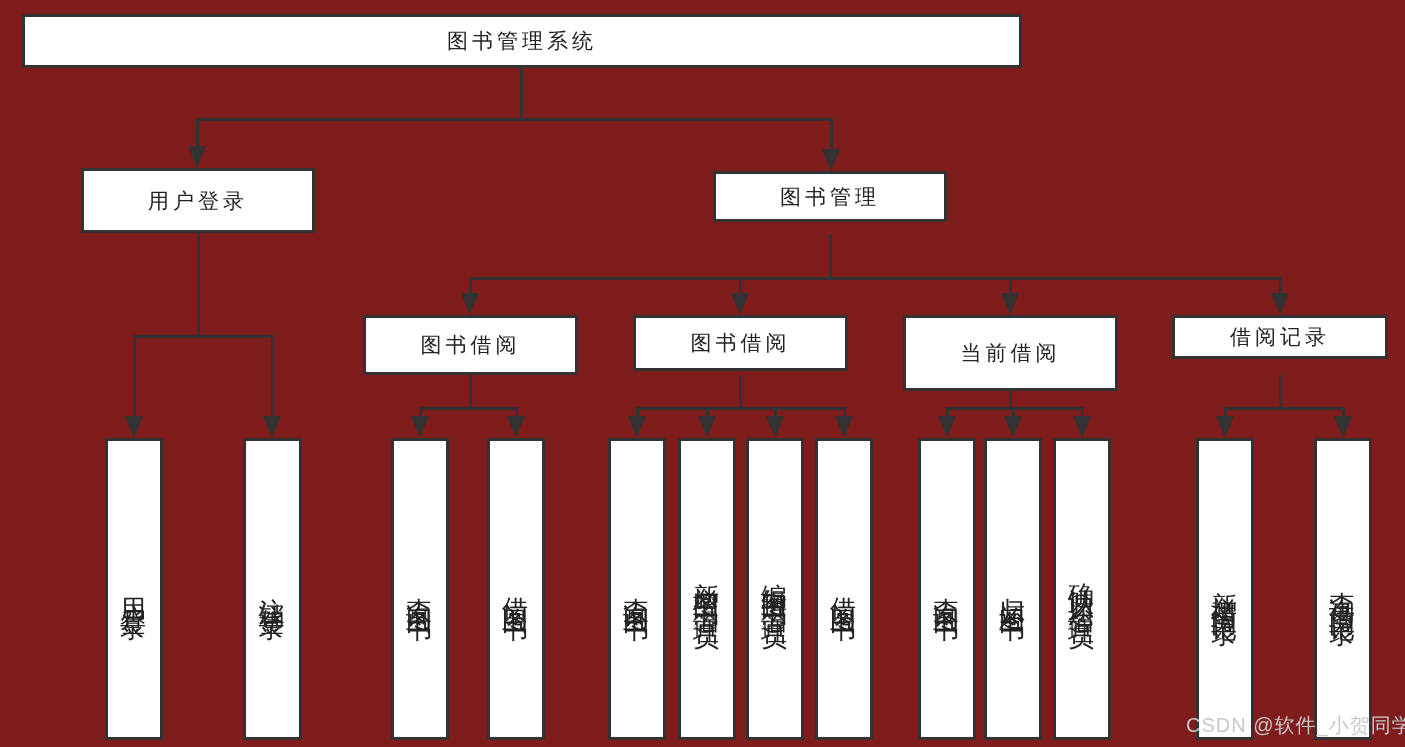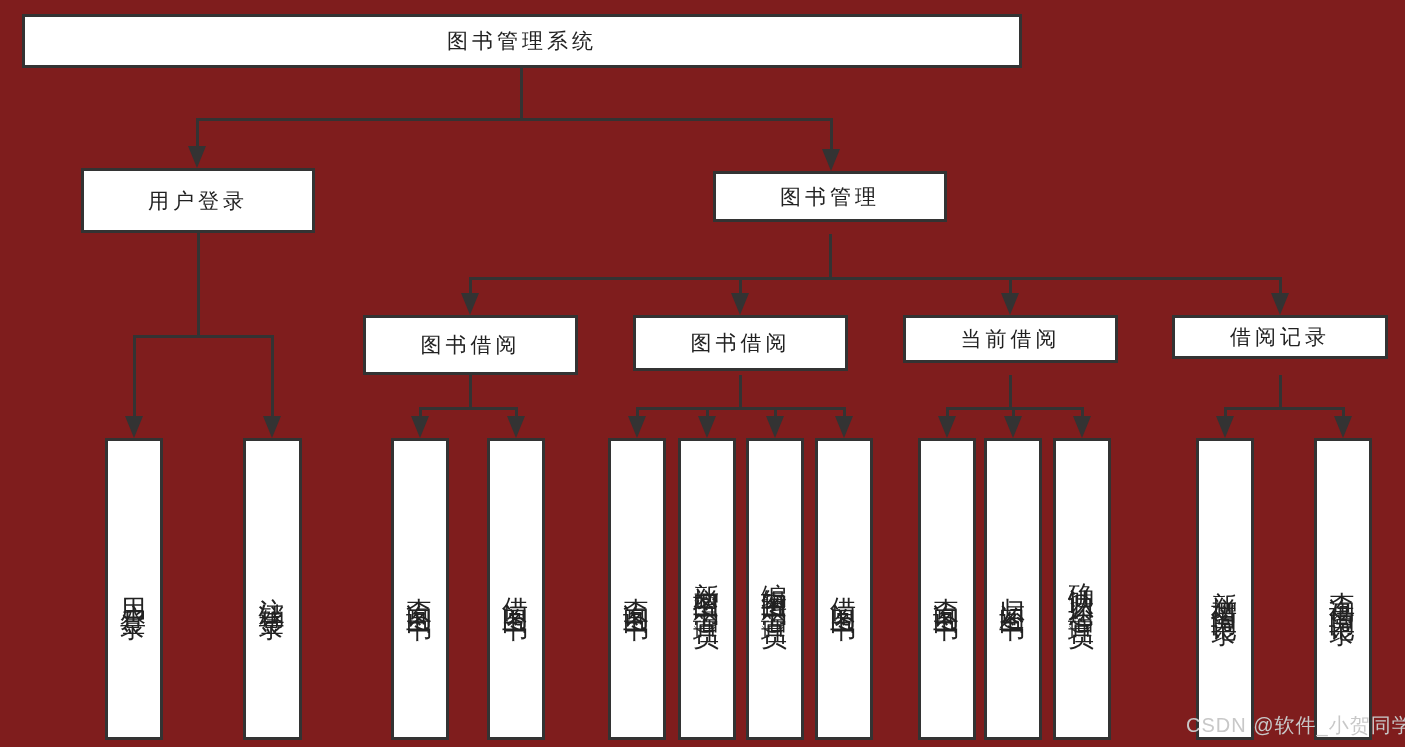--- a/index.html
+++ b/index.html
@@ -112,21 +112,21 @@
   <div class="ar" style="left:1216px;top:416px"></div>
   <div class="ar" style="left:1334px;top:416px"></div>
 
   <div class="node" style="left:22px;top:14px;width:1000px;height:54px">图书管理系统</div>
 
   <div class="node" style="left:81px;top:168px;width:234px;height:65px">用户登录</div>
   <div class="node" style="left:713px;top:171px;width:234px;height:51px">图书管理</div>
 
   <div class="node" style="left:363px;top:315px;width:215px;height:60px">图书借阅</div>
   <div class="node" style="left:633px;top:315px;width:215px;height:56px">图书借阅</div>
-  <div class="node" style="left:903px;top:315px;width:215px;height:48px">当前借阅</div>
+  <div class="node" style="left:903px;top:315px;width:215px;height:76px">当前借阅</div>
   <div class="node" style="left:1172px;top:315px;width:216px;height:44px">借阅记录</div>
 
   <div class="vnode" style="left:105px">用户登录</div>
   <div class="vnode" style="left:243px;width:59px">注销登录</div>
 
   <div class="vnode" style="left:391px">查询图书</div>
   <div class="vnode" style="left:487px">借阅图书</div>
 
   <div class="vnode" style="left:608px">查询图书</div>
   <div class="vnode" style="left:678px">新增图书（管理员）</div>

